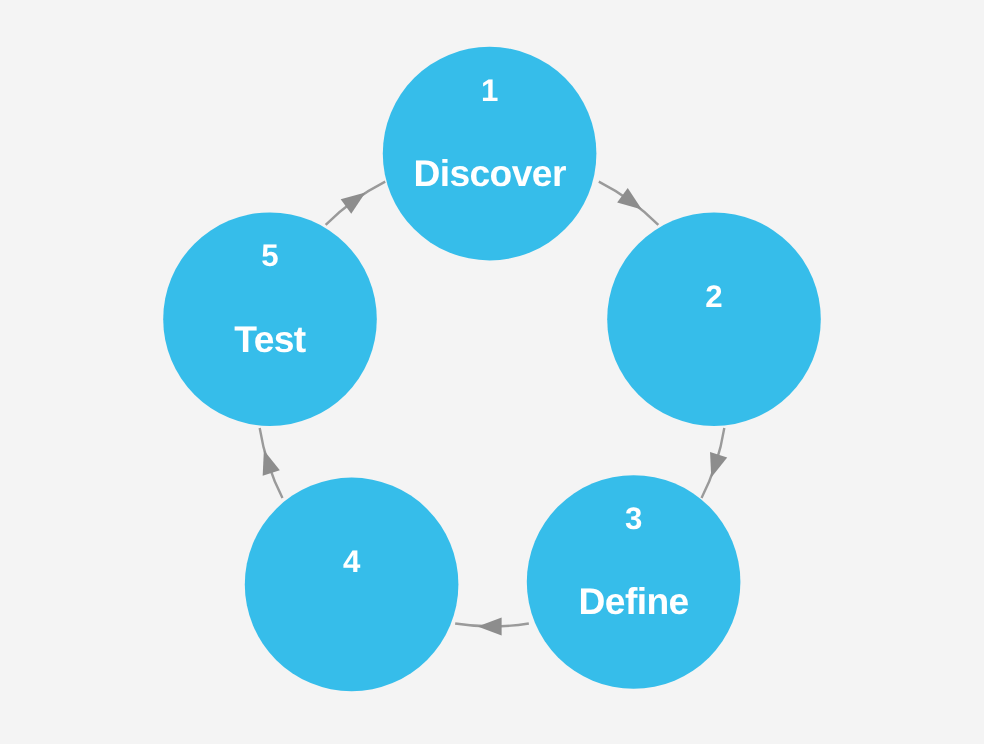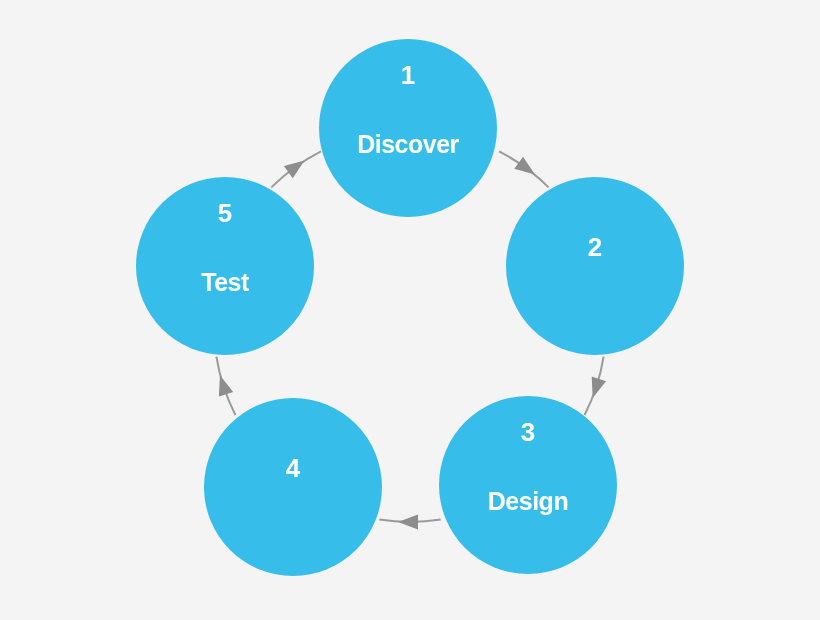--- a/index.html
+++ b/index.html
@@ -40,21 +40,21 @@
     align-items:center;
     text-align:center;
   }
   .step-number{
     font-size:26px;
     font-weight:700;
     line-height:31px;
     margin-bottom:3px;
   }
   .step-label{
-    font-size:25px;
+    font-size:31px;
     font-weight:700;
     line-height:37px;
     letter-spacing:-0.5px;
     margin-top:32px;
   }
   .n0{left:319px;top:39px;}
   .n1{left:506px;top:177px;}
   .n2{left:439px;top:396px;}
   .n3{left:204px;top:398px;}
   .n4{left:136px;top:177px;}
@@ -96,21 +96,21 @@
 
   <div class="node n1">
     <div class="node-inner">
       <div class="step-number">2</div>
     </div>
   </div>
 
   <div class="node n2">
     <div class="node-inner">
       <div class="step-number">3</div>
-      <div class="step-label">Design</div>
+      <div class="step-label">Define</div>
     </div>
   </div>
 
   <div class="node n3">
     <div class="node-inner">
       <div class="step-number">4</div>
     </div>
   </div>
 
   <div class="node n4">

